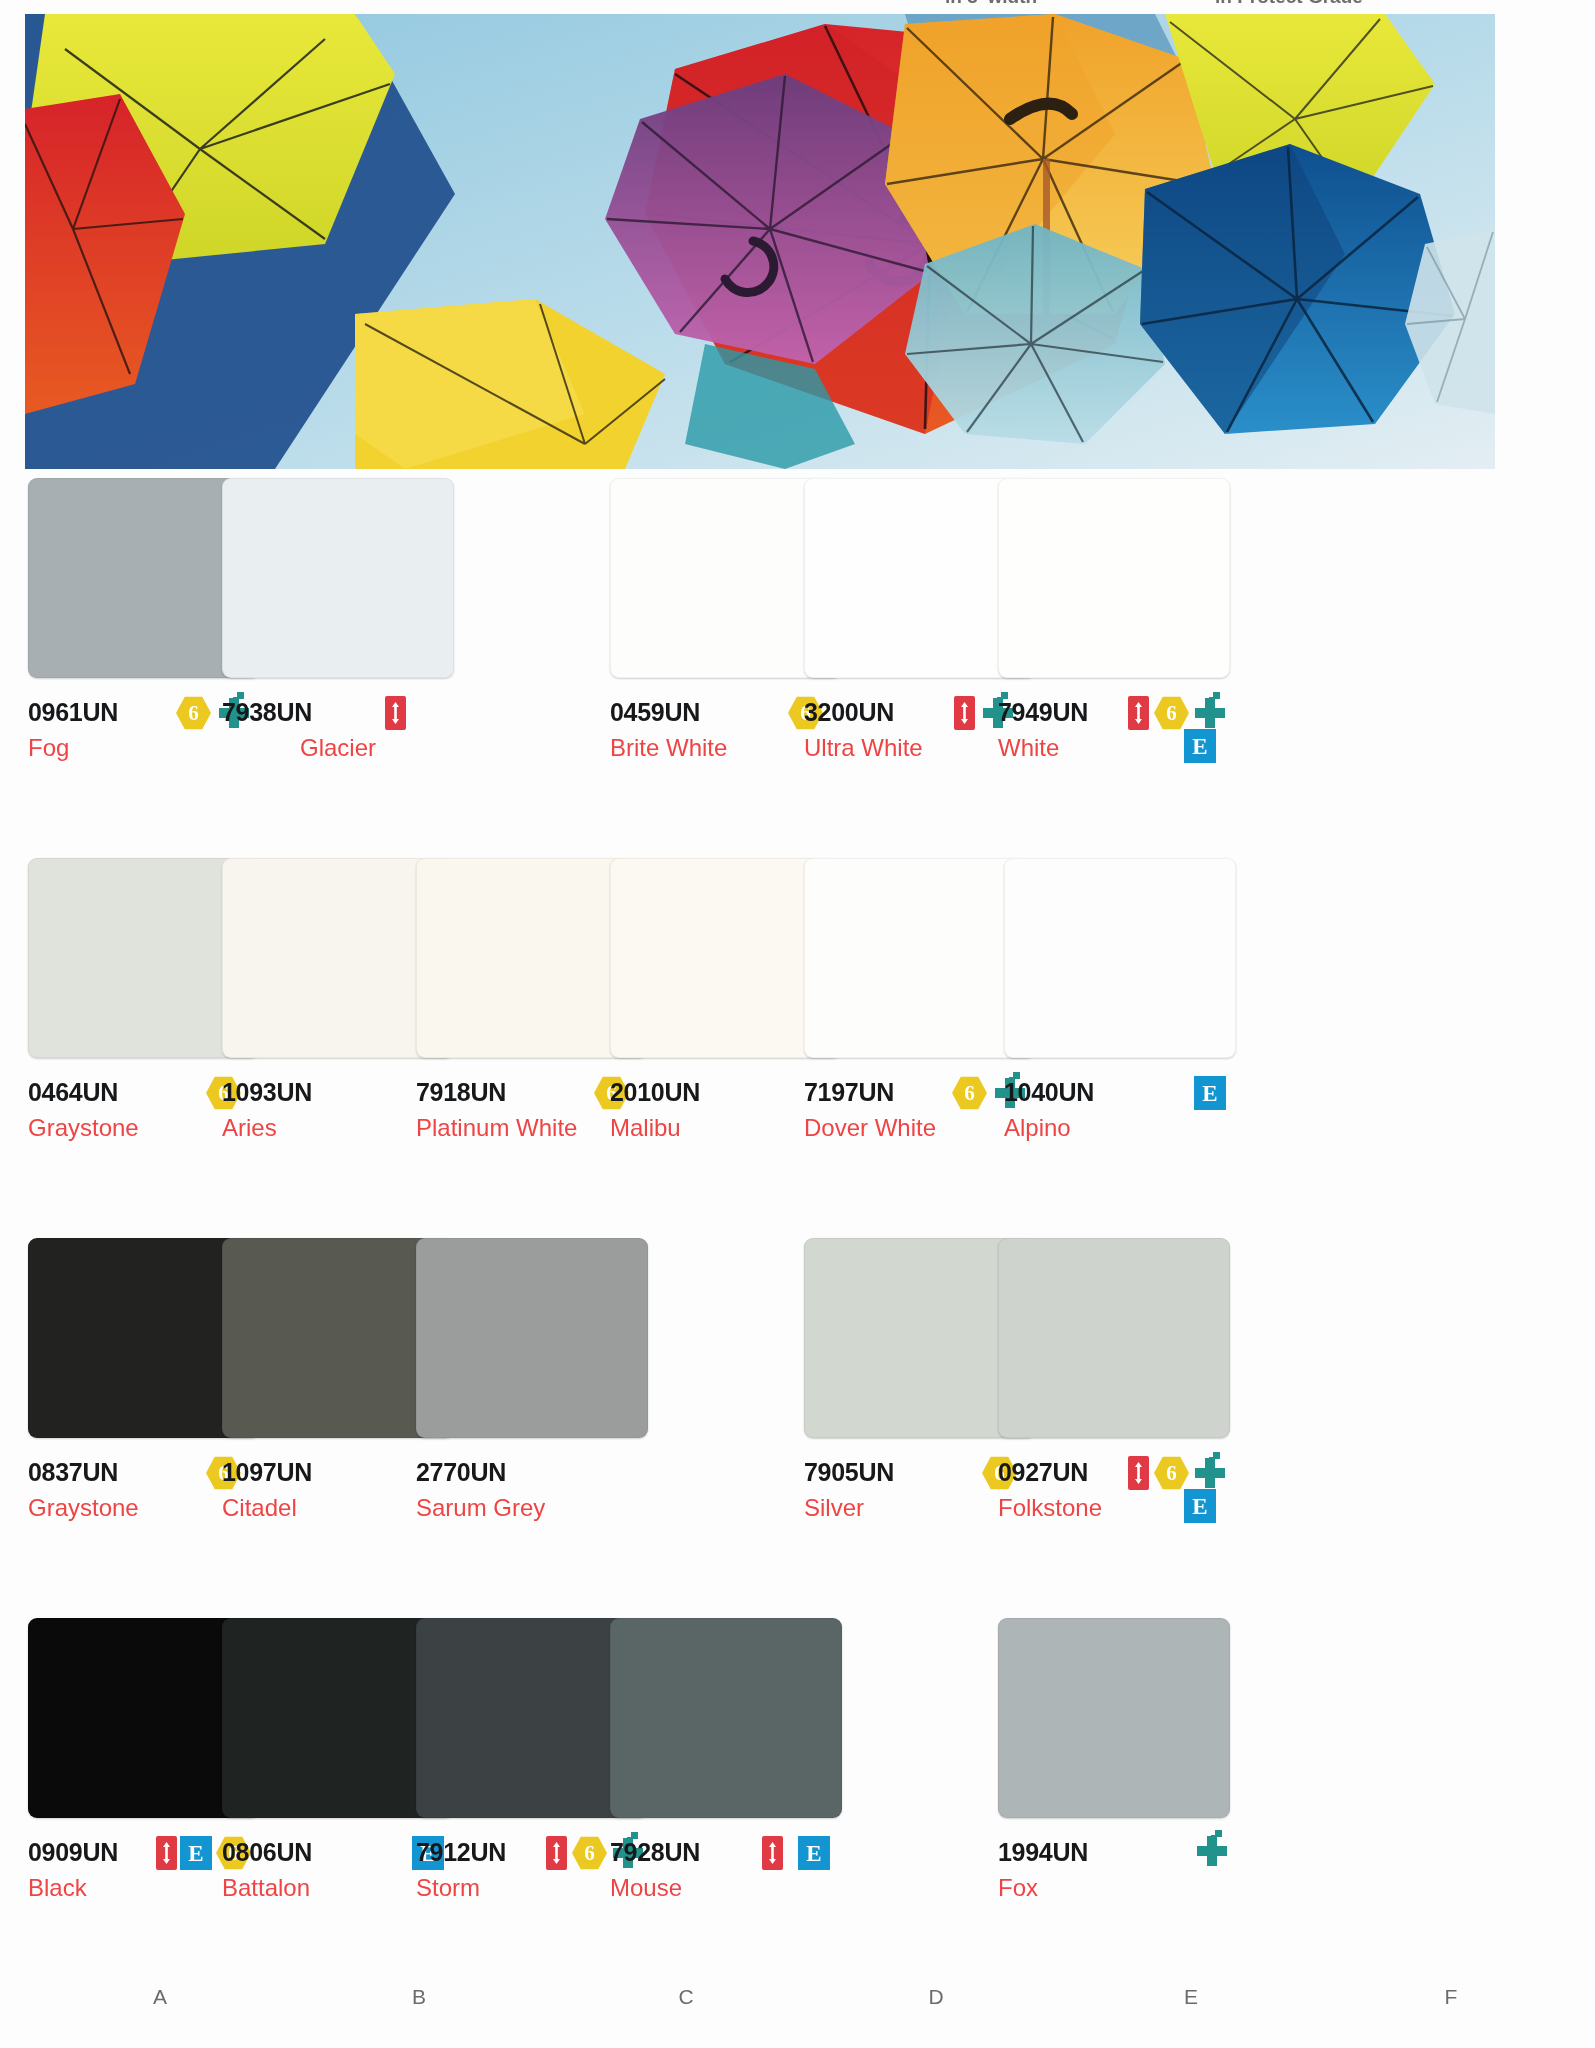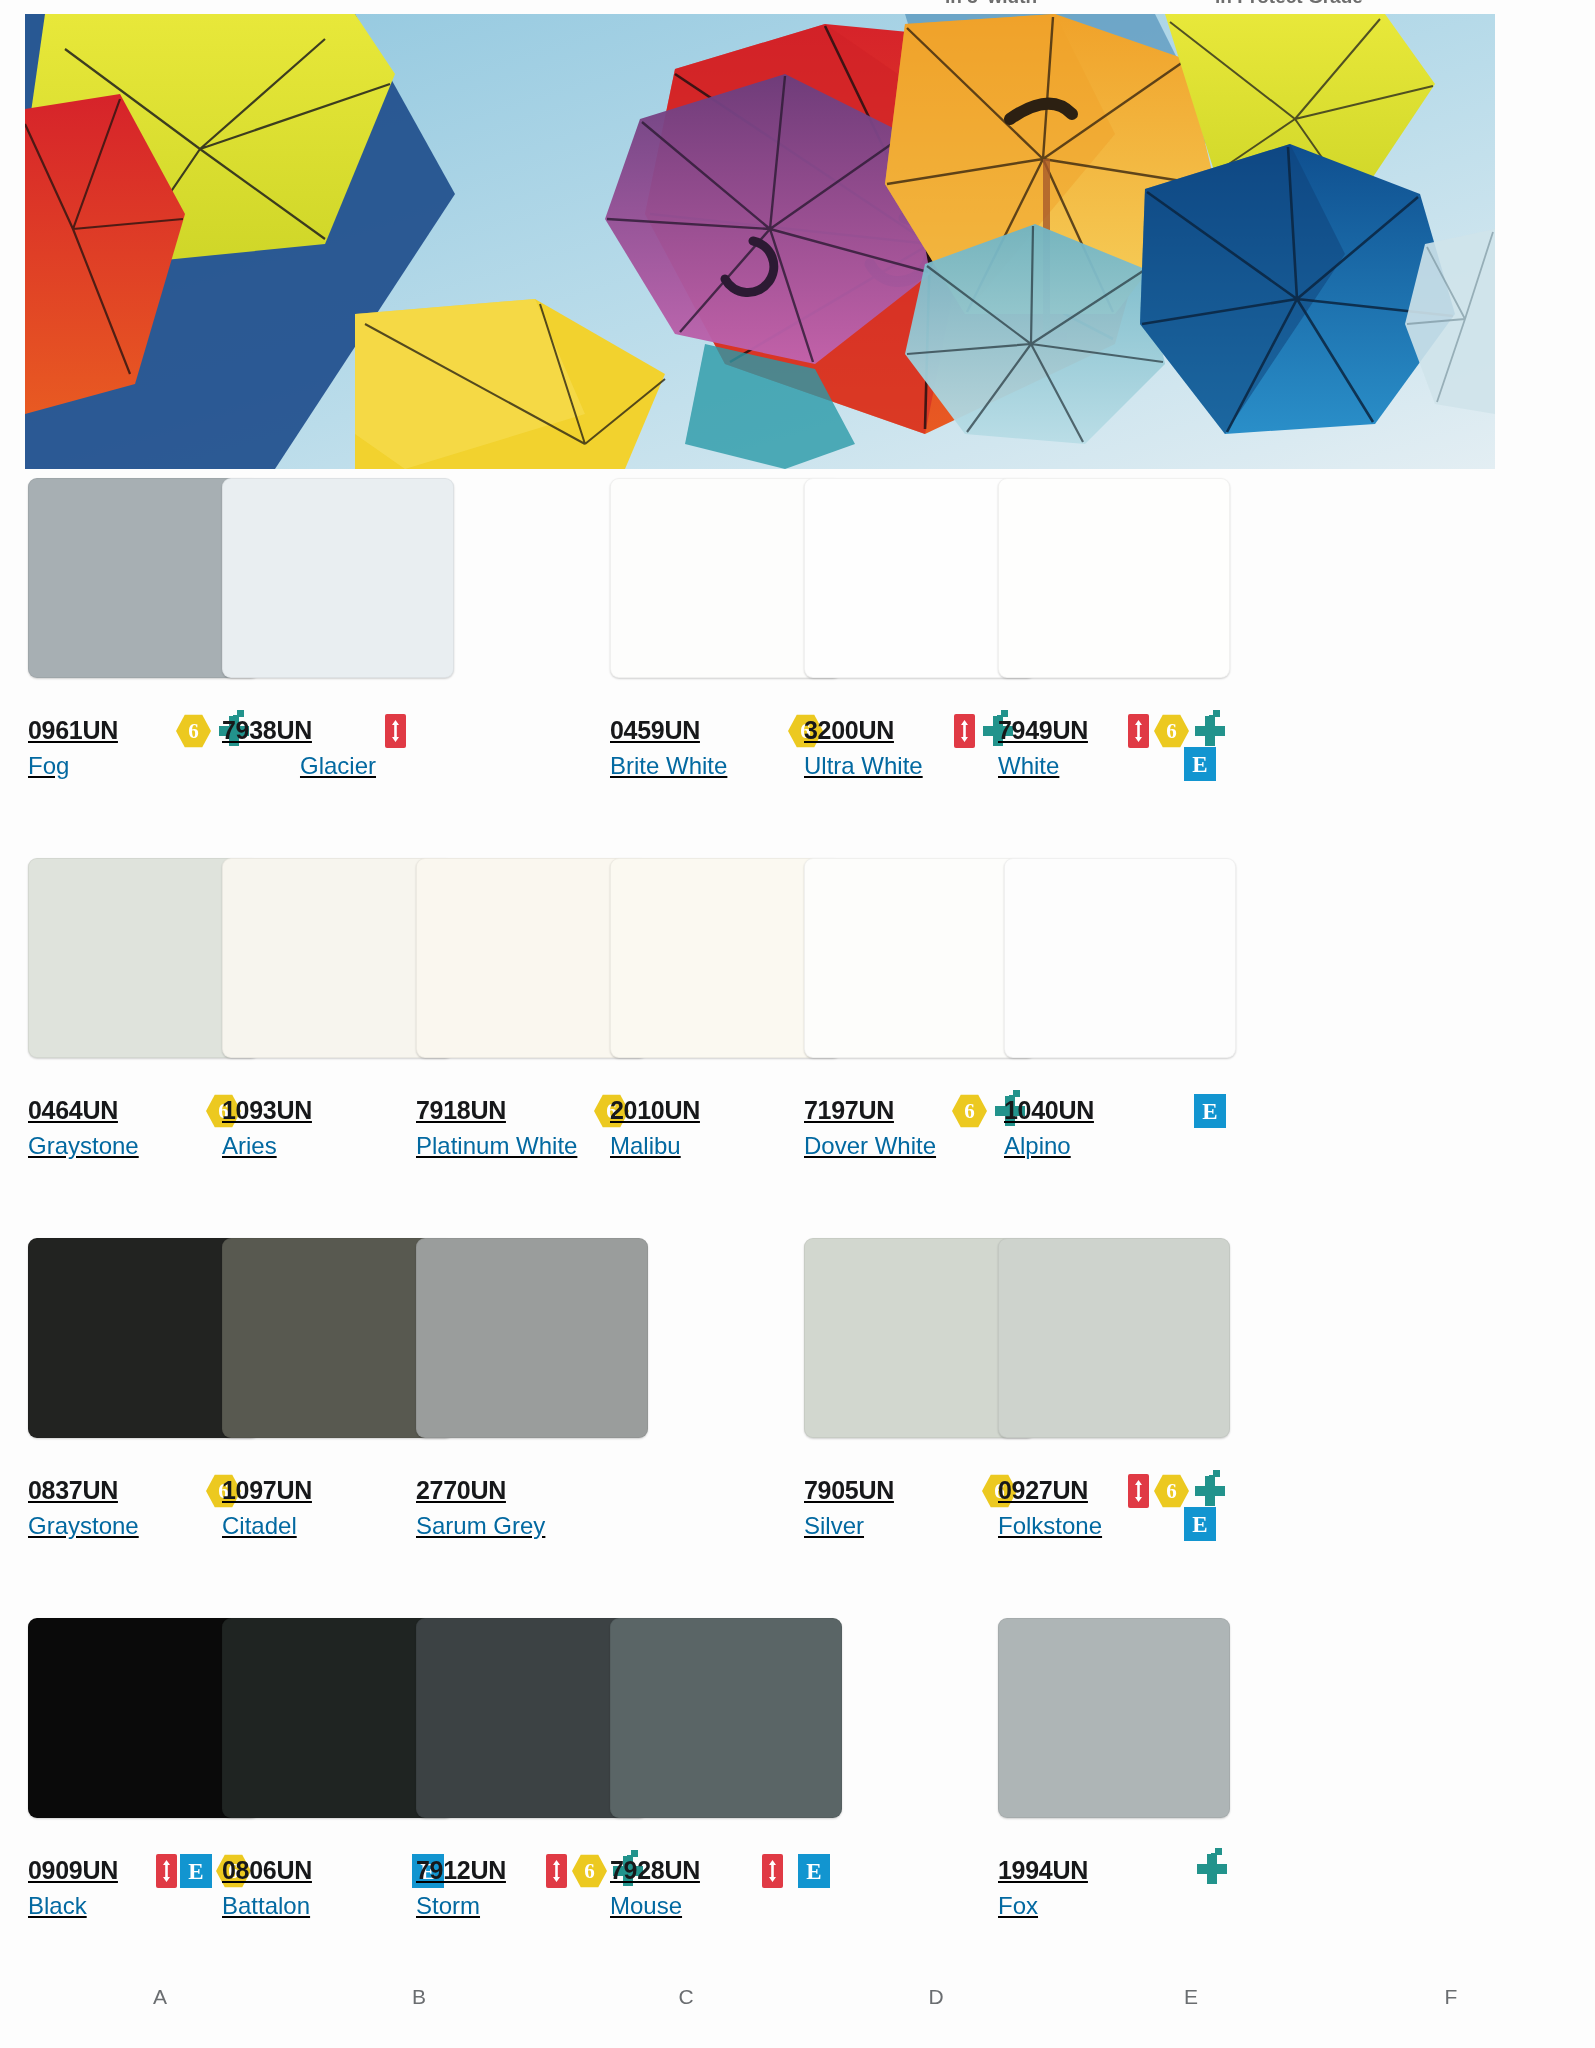--- a/index.html
+++ b/index.html
@@ -38,28 +38,28 @@
     width:232px; height:200px;
     border-radius:9px;
     box-shadow:0 1px 2px rgba(0,0,0,.18);
     position:relative;
   }
   .chip::after{
     content:""; position:absolute; inset:0; border-radius:9px;
     box-shadow:inset 0 0 0 1px rgba(0,0,0,.05);
   }
 
-  .meta { position:relative; margin-top:38px; height:95px;text-decoration:underline; }
+  .meta { position:relative; margin-top:20px; height:95px; }
   .code-line { display:flex; align-items:flex-start; height:30px; }
   .code {
     font-size:25px; font-weight:bold; color:#17181a;
     letter-spacing:-.3px; white-space:nowrap; line-height:28px;
   }
   .name {
-    margin-top:6px; font-size:24px; color:#0369a1;
+    margin-top:6px; font-size:24px; color:#ef4444;
     font-weight:400; white-space:nowrap; line-height:28px;
   }
 
   
   .icons {
     position:absolute; left:0; top:0; width:232px; height:95px;
     pointer-events:none;
   }
   .ico { position:absolute; }
 

